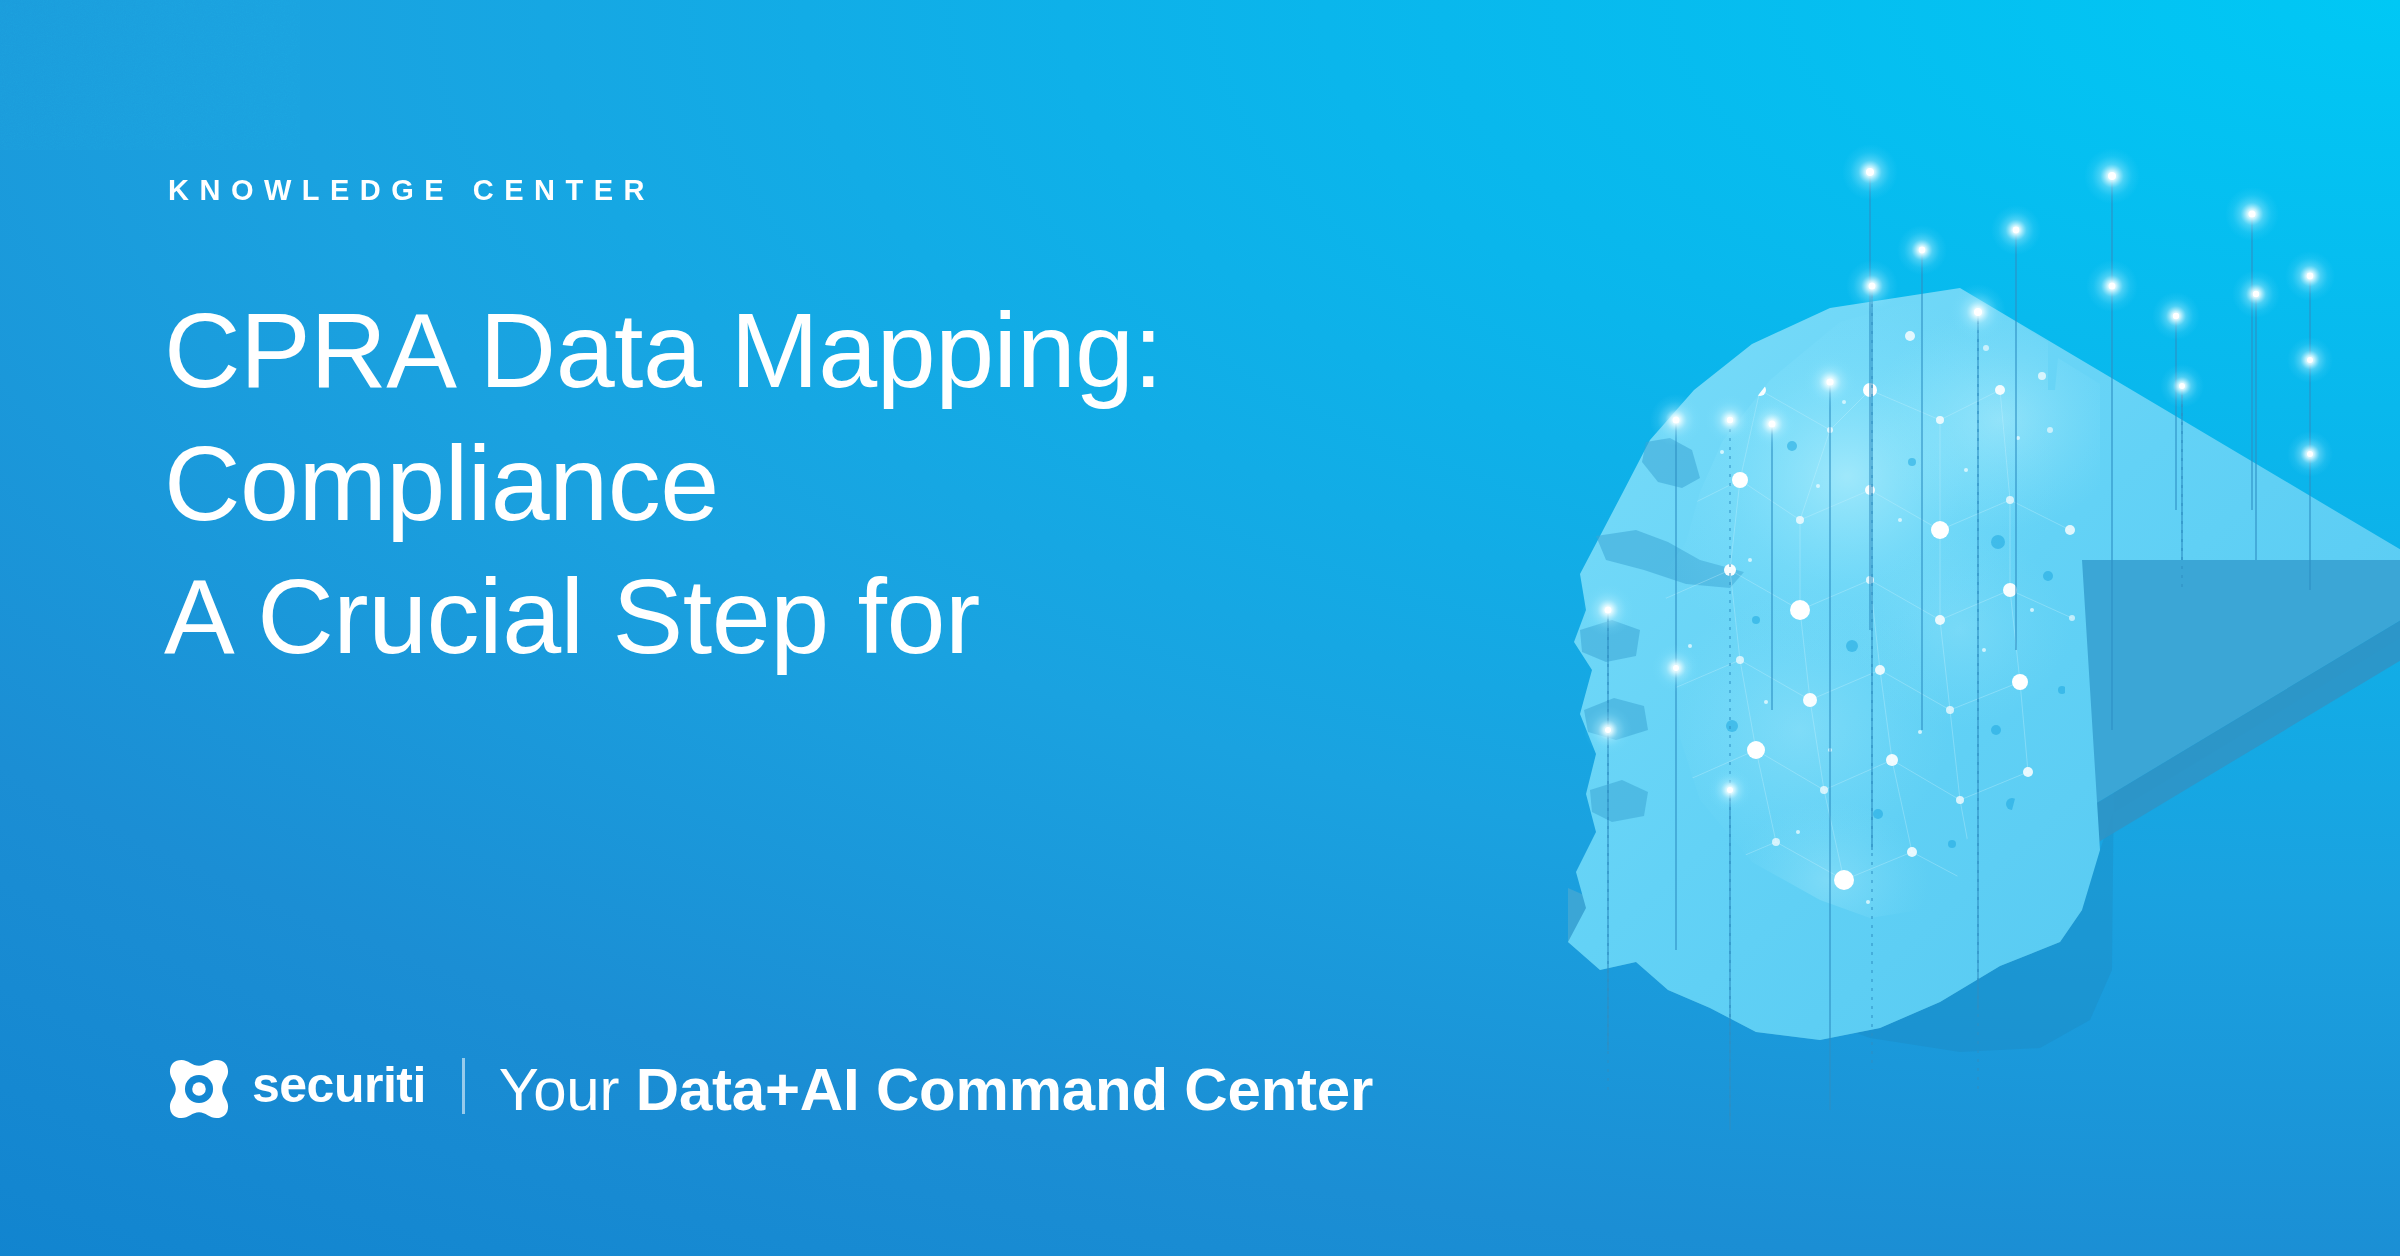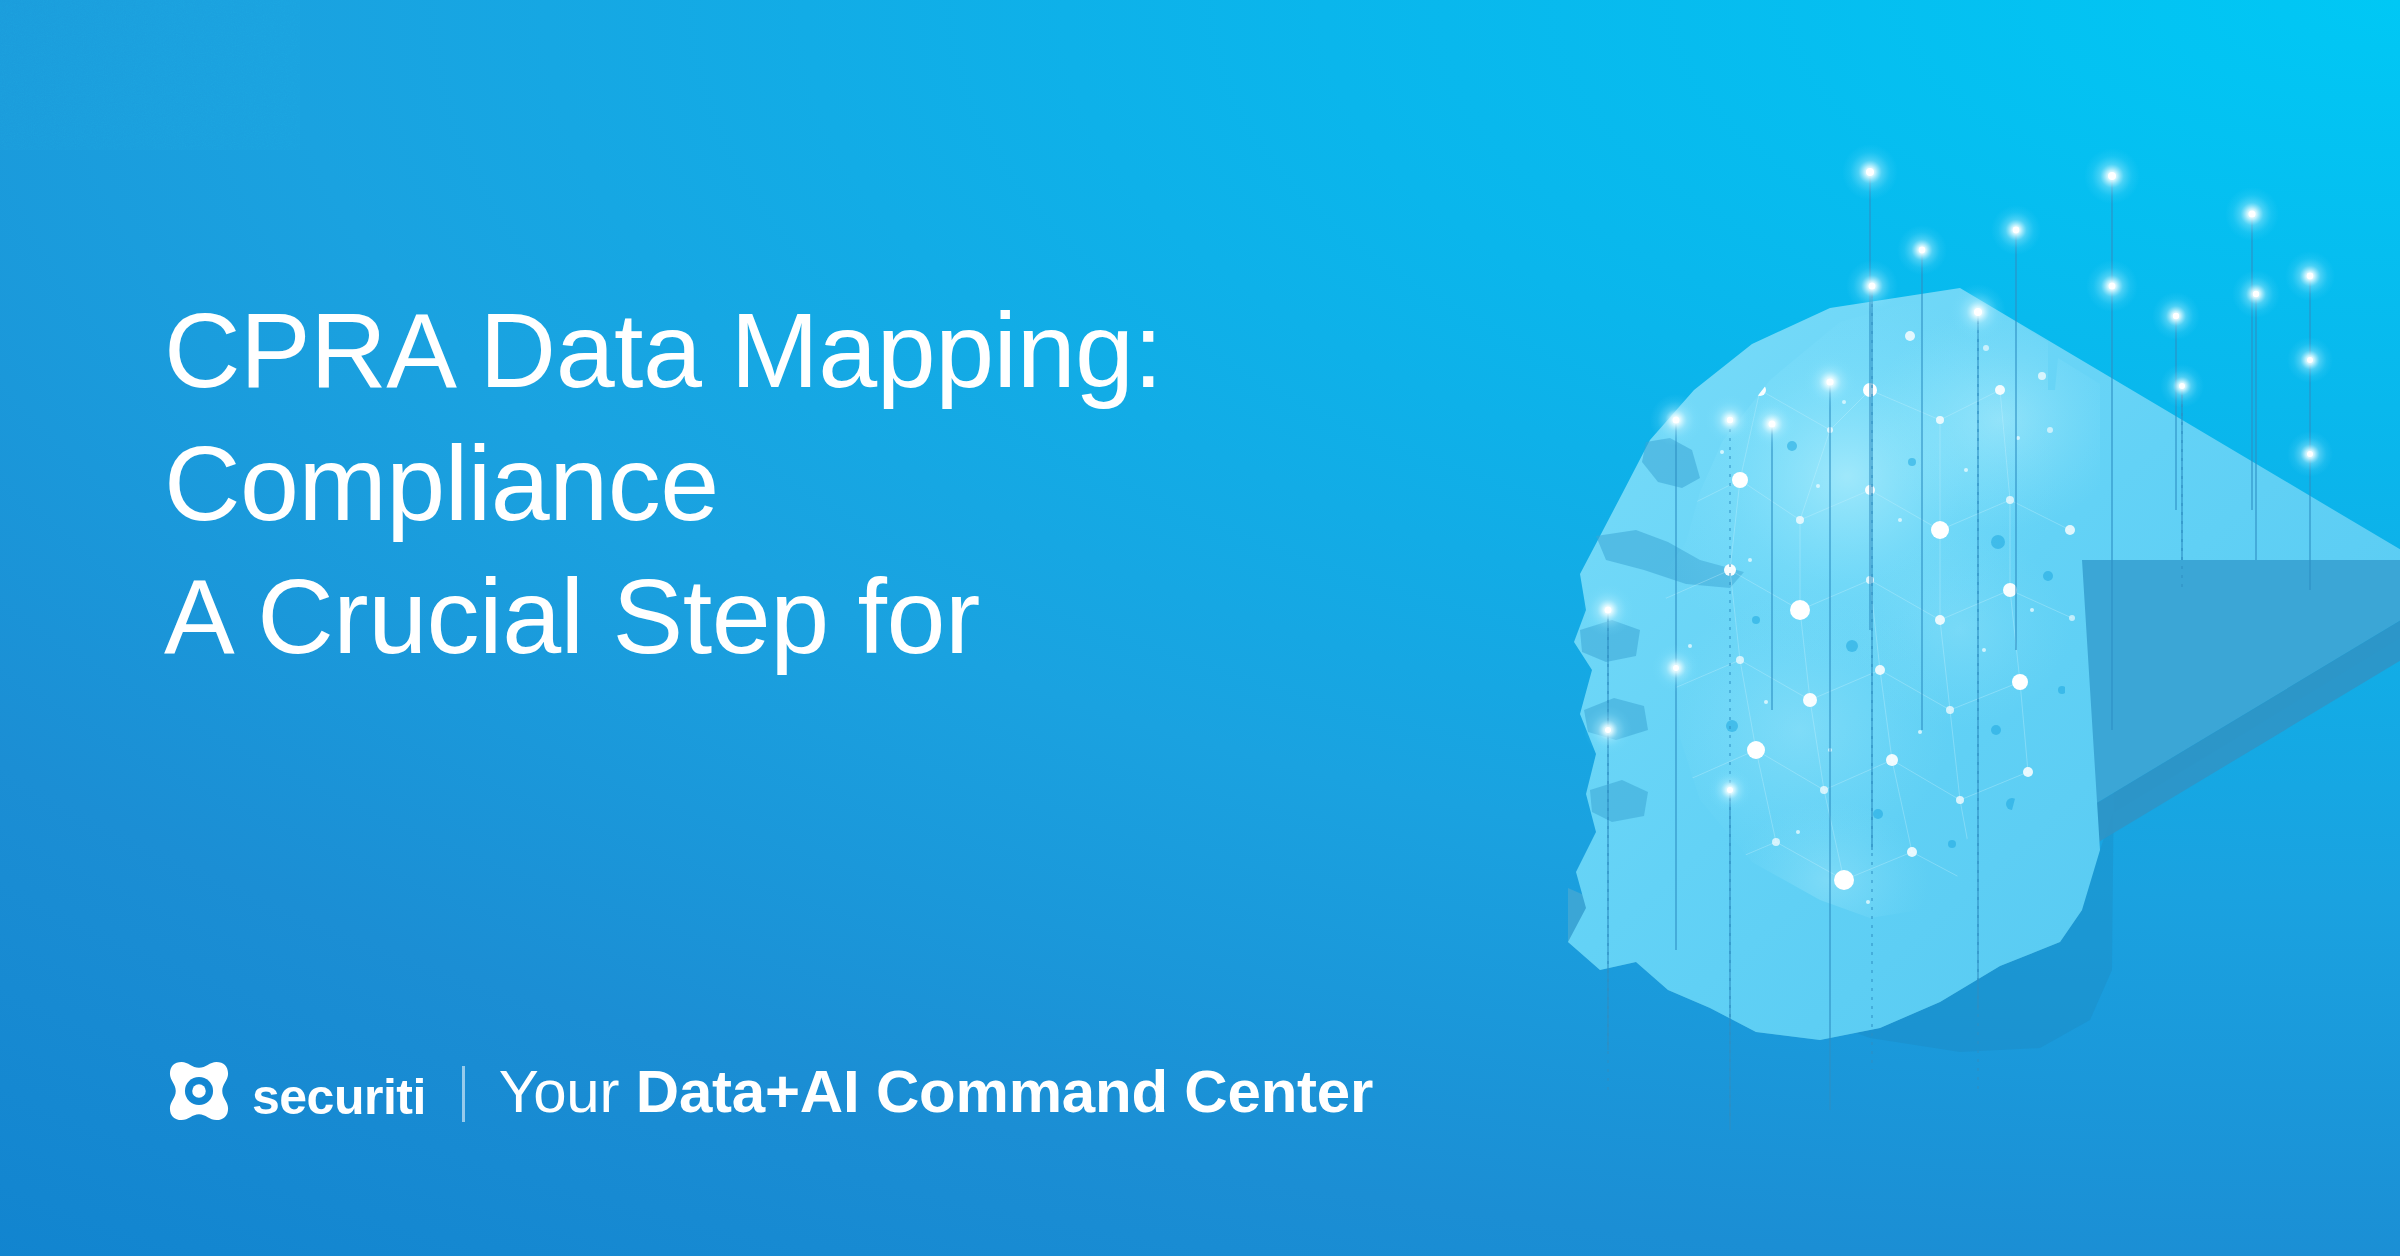--- a/index.html
+++ b/index.html
@@ -57,21 +57,21 @@
     letter-spacing:-0.5px;
     white-space:nowrap;
   }
   .headline .ln{ display:block; }
 
   
   .logo-lockup{
     position:absolute;
     left:168px; top:1058px;
     height:64px;
-    display:flex; align-items:flex-end;
+    display:flex; align-items:flex-start;
   }
   .logo-mark{
     width:62px; height:62px;
     flex:0 0 62px;
     display:block;
   }
   .logo-word{
     color:#fff;
     font-size:50px;
     font-weight:700;
@@ -468,20 +468,21 @@
               <circle cx="910" cy="364" r="23" fill="url(#orbGlow)"></circle>
               <circle cx="910" cy="364" r="3" fill="#fff"></circle>
             </g>
         </g>
       </g>
     </svg>
   </div>
 
   <div class="text-col">
 
+    <div class="eyebrow">KNOWLEDGE CENTER</div>
 
     <h1 class="headline">
       <span class="ln">CPRA Data Mapping:</span>
       <span class="ln">Compliance</span>
       <span class="ln">A Crucial Step for</span>
     </h1>
   </div>
 
   <div class="logo-lockup">
 

